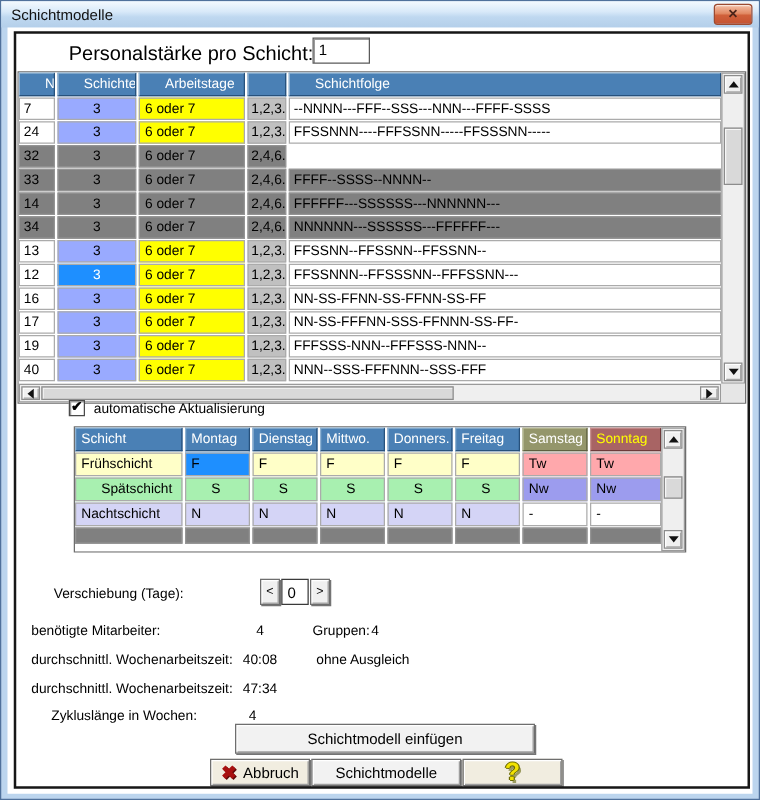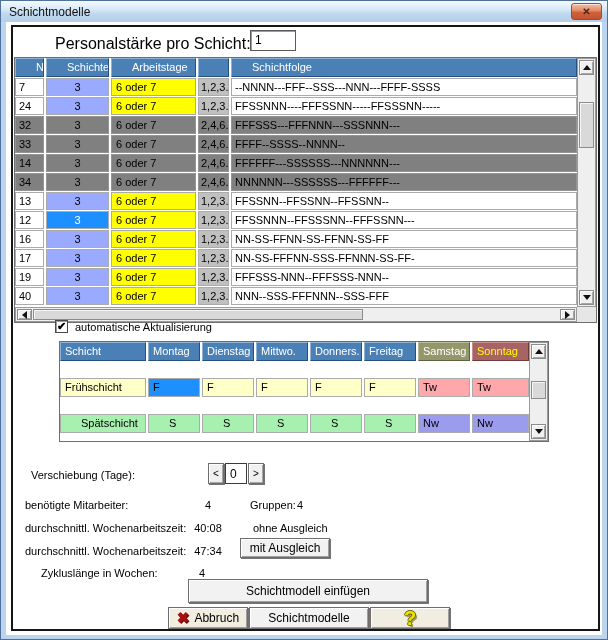--- a/index.html
+++ b/index.html
@@ -101,21 +101,21 @@
   .grid2{position:absolute;left:0;top:0;width:469px;height:99px;overflow:hidden;background:#fff;}
   .h2{display:flex;height:19px;}
   .h2cell{
     height:19px;line-height:17px;margin-right:2px;padding-left:4px;
     border:1px solid;border-color:#8FB2D2 #27517C #27517C #8FB2D2;
     overflow:hidden;white-space:nowrap;
   }
   .hv-blue{background:var(--header_blue);color:#fff;}
   .hv-saturday{background:var(--saturday_header);color:#fff;border-color:#B9BB97 #5E6040 #5E6040 #B9BB97;}
   .hv-sunday{background:var(--sunday_header);color:var(--sunday_text);border-color:#C79090 #6E3A3A #6E3A3A #C79090;}
-  .row2{display:flex;height:19px;margin-top:17px;}
+  .row2{display:flex;height:19px;margin-top:1px;}
   .row2g{display:flex;height:13px;margin-top:1px;}
   .wcell{
     height:100%;line-height:17px;margin-right:2px;padding-left:4px;
     border:1px solid #ABABAB;overflow:hidden;white-space:nowrap;
   }
   .wc0{width:86px;}
   .wcD{width:52px;}
   .wcL{flex:1;margin-right:0;}
   .cv-frueh{background:var(--frueh);}
   .cv-spaet{background:var(--spaet);padding-left:20px;}
@@ -192,21 +192,20 @@
               <div class="bcell mc1 cell-sch">3</div>
               <div class="bcell mc2 cell-arb">6 oder 7</div>
               <div class="bcell mc3 cell-tag">1,2,3...</div>
               <div class="bcell mc4 cell-folge">FFSSNNN----FFFSSNN-----FFSSSNN-----</div>
             </div>
             <div class="row1 rv-gray">
               <div class="bcell mc0 cell-nr">32</div>
               <div class="bcell mc1 cell-sch">3</div>
               <div class="bcell mc2 cell-arb">6 oder 7</div>
               <div class="bcell mc3 cell-tag">2,4,6...</div>
-              <div class="bcell mc4 cell-folge">FFFSSS---FFFNNN---SSSNNN---</div>
             </div>
             <div class="row1 rv-gray">
               <div class="bcell mc0 cell-nr">33</div>
               <div class="bcell mc1 cell-sch">3</div>
               <div class="bcell mc2 cell-arb">6 oder 7</div>
               <div class="bcell mc3 cell-tag">2,4,6...</div>
               <div class="bcell mc4 cell-folge">FFFF--SSSS--NNNN--</div>
             </div>
             <div class="row1 rv-gray">
               <div class="bcell mc0 cell-nr">14</div>
@@ -353,21 +352,21 @@
         <div class="sbtn" style="left:1px;top:1px;width:15px;height:15px;">
             <span class="arr-up"></span>
           </div>
         <div class="thumb" style="left:1px;top:38px;width:15px;height:18px;"></div>
         <div class="sbtn" style="left:1px;top:81px;width:15px;height:15px;">
             <span class="arr-down"></span>
           </div>
       </div>
     </div>
 
-    <span class="lbl" style="left:25px;top:447px;text-align:right;">Verschiebung (Tage):</span>
+    <span class="lbl" style="left:37px;top:447px;text-align:right;">Verschiebung (Tage):</span>
     <div class="spin">
       <div class="spinbtn">
           <span>&lt;</span>
         </div>
       <div class="spinval">0</div>
       <div class="spinbtn">
           <span>&gt;</span>
         </div>
     </div>
 
@@ -375,21 +374,20 @@
     <span class="val" style="left:182px;top:477px;width:40px;">4</span>
     <span class="lbl" style="left:244px;top:477px;">Gruppen:</span>
     <span class="val" style="left:284px;top:477px;width:20px;">4</span>
 
     <span class="lbl" style="left:19px;top:500px;">durchschnittl. Wochenarbeitszeit:</span>
     <span class="val" style="left:182px;top:500px;width:40px;">40:08</span>
     <span class="lbl" style="left:247px;top:500px;">ohne Ausgleich</span>
 
     <span class="lbl" style="left:19px;top:523px;">durchschnittl. Wochenarbeitszeit:</span>
     <span class="val" style="left:182px;top:523px;width:40px;">47:34</span>
-    <div class="btn btn-gray" style="left:234px;top:516px;width:90px;height:20px;">mit Ausgleich</div>
 
     <span class="lbl" style="left:35px;top:545px;">Zykluslänge in Wochen:</span>
     <span class="val" style="left:182px;top:545px;width:28px;">4</span>
 
     <div class="btn btn-gray" style="left:182px;top:557px;width:240px;height:24px;">Schichtmodell einfügen</div>
 
     <div class="btn btn-cream" style="left:162px;top:585px;width:80px;height:22px;">
       <span class="xicon">✖</span>
       <span>Abbruch</span>
     </div>

